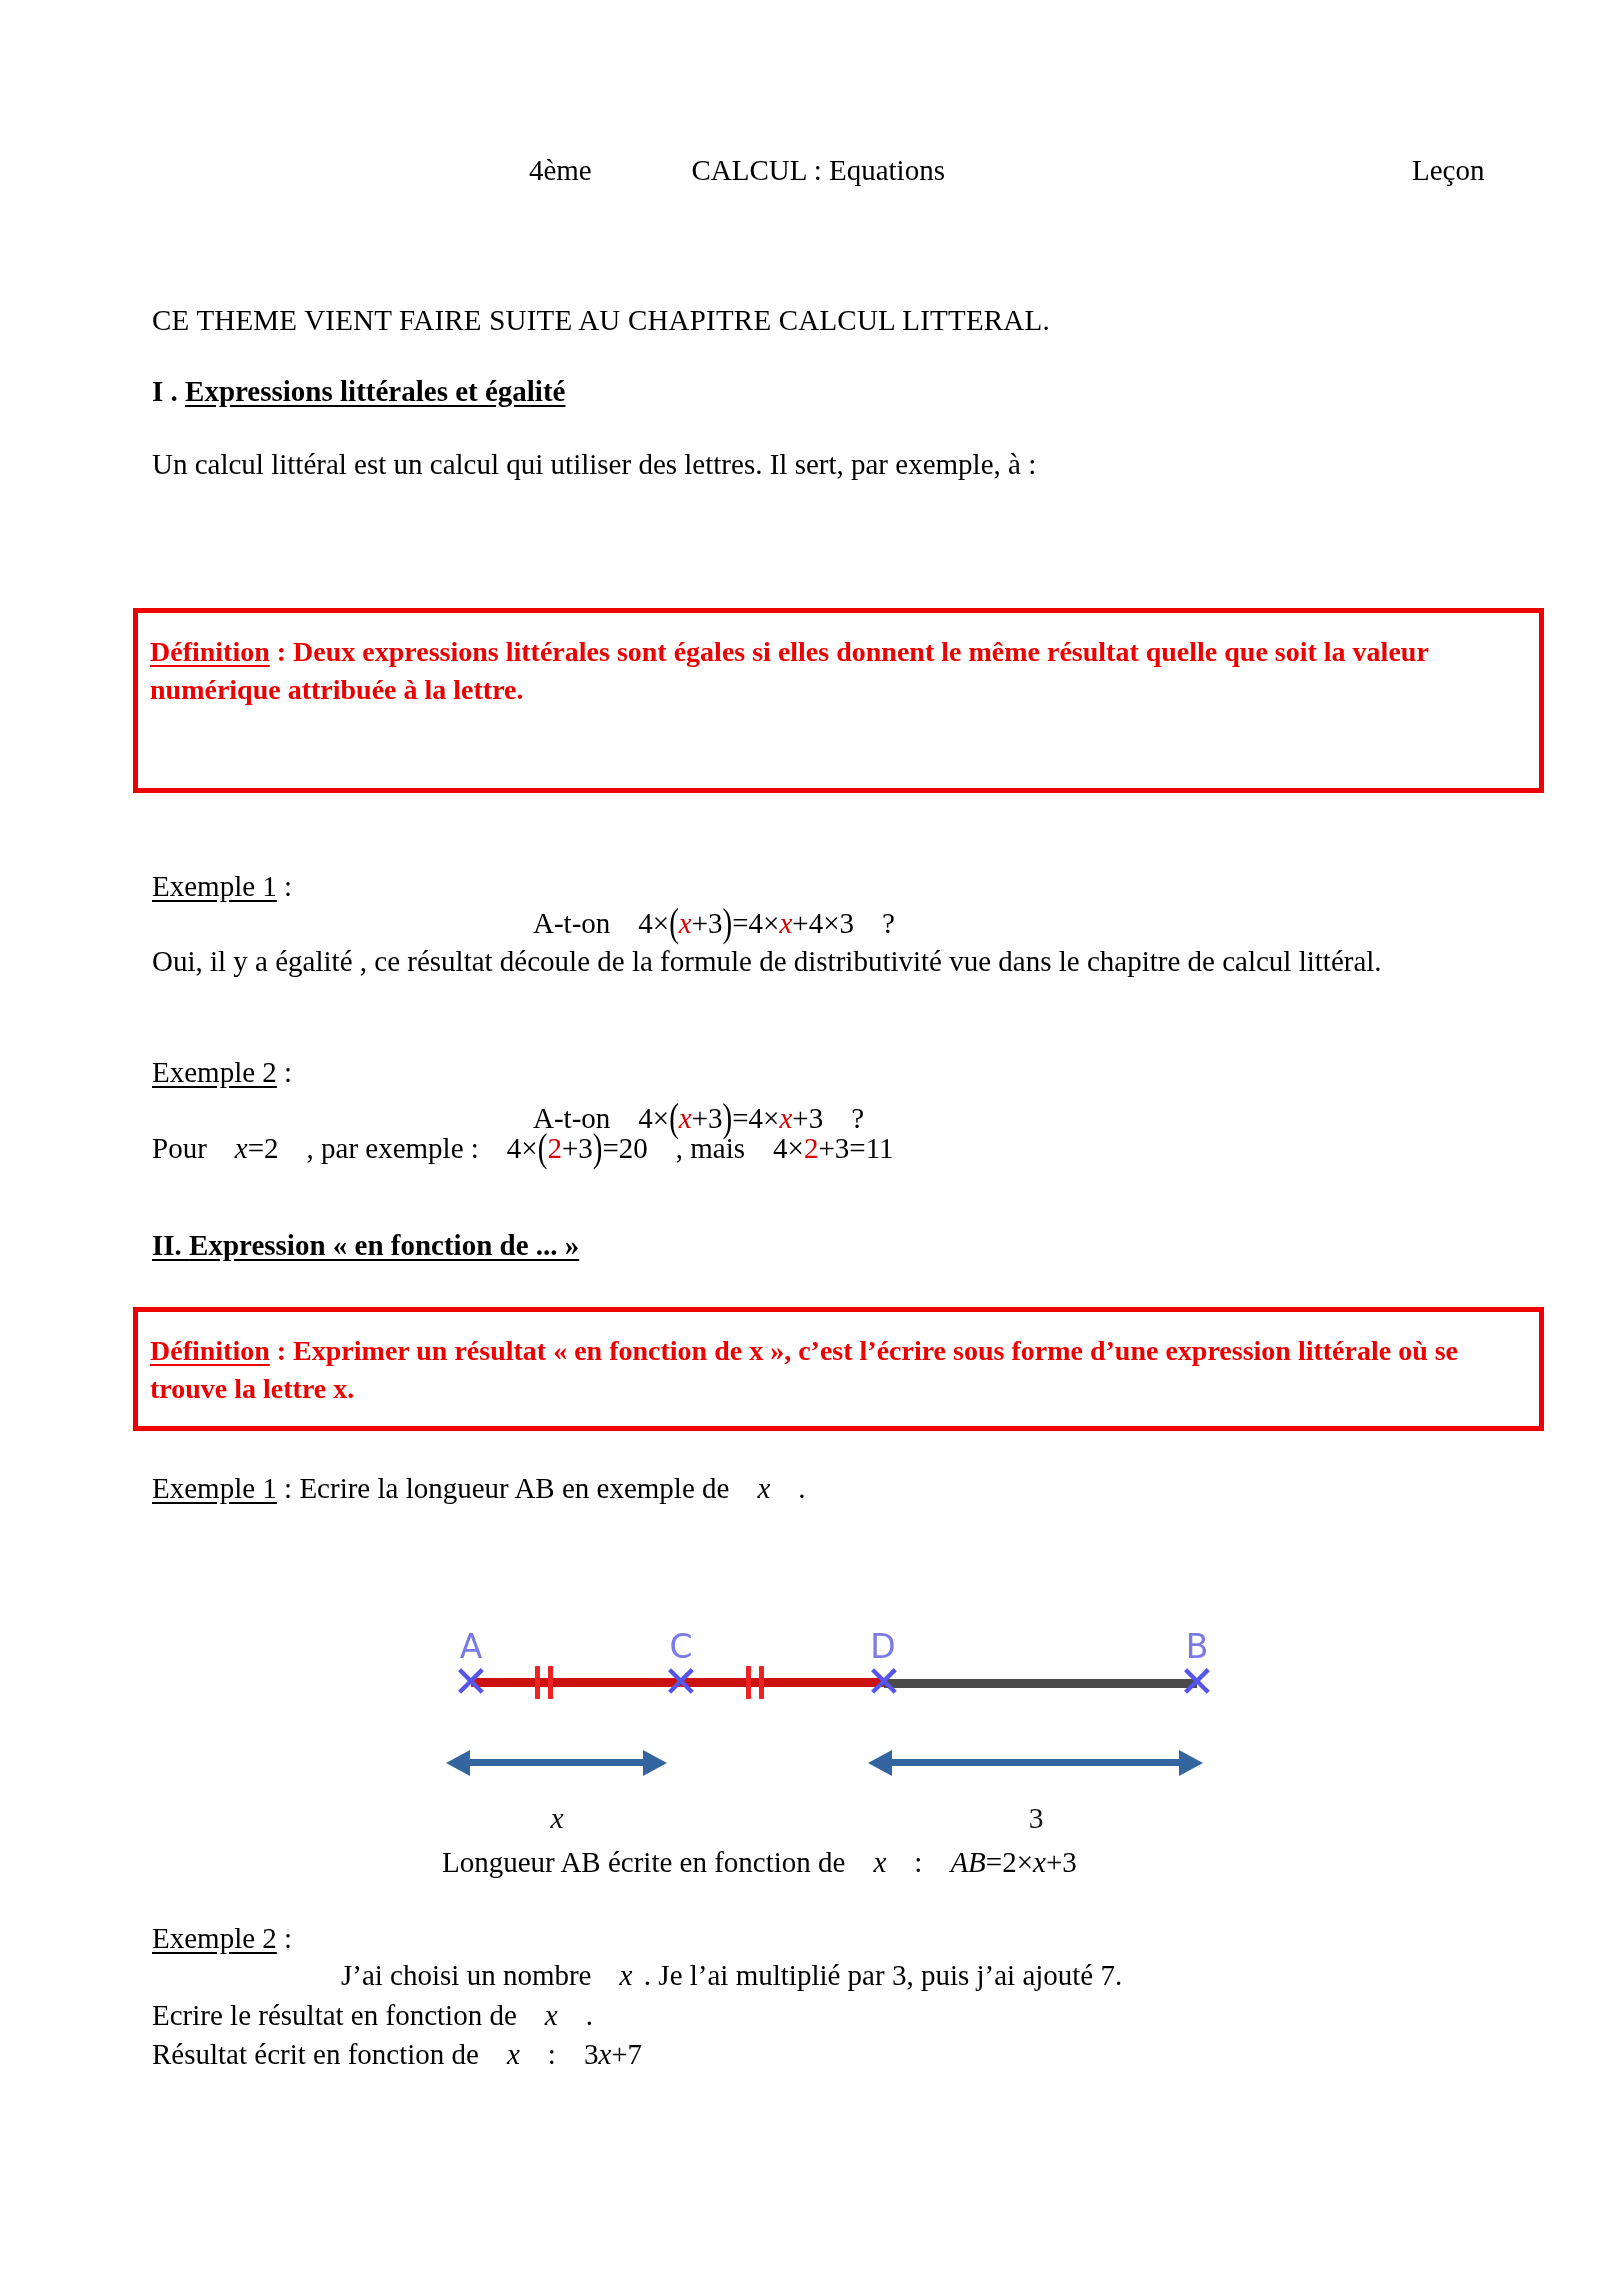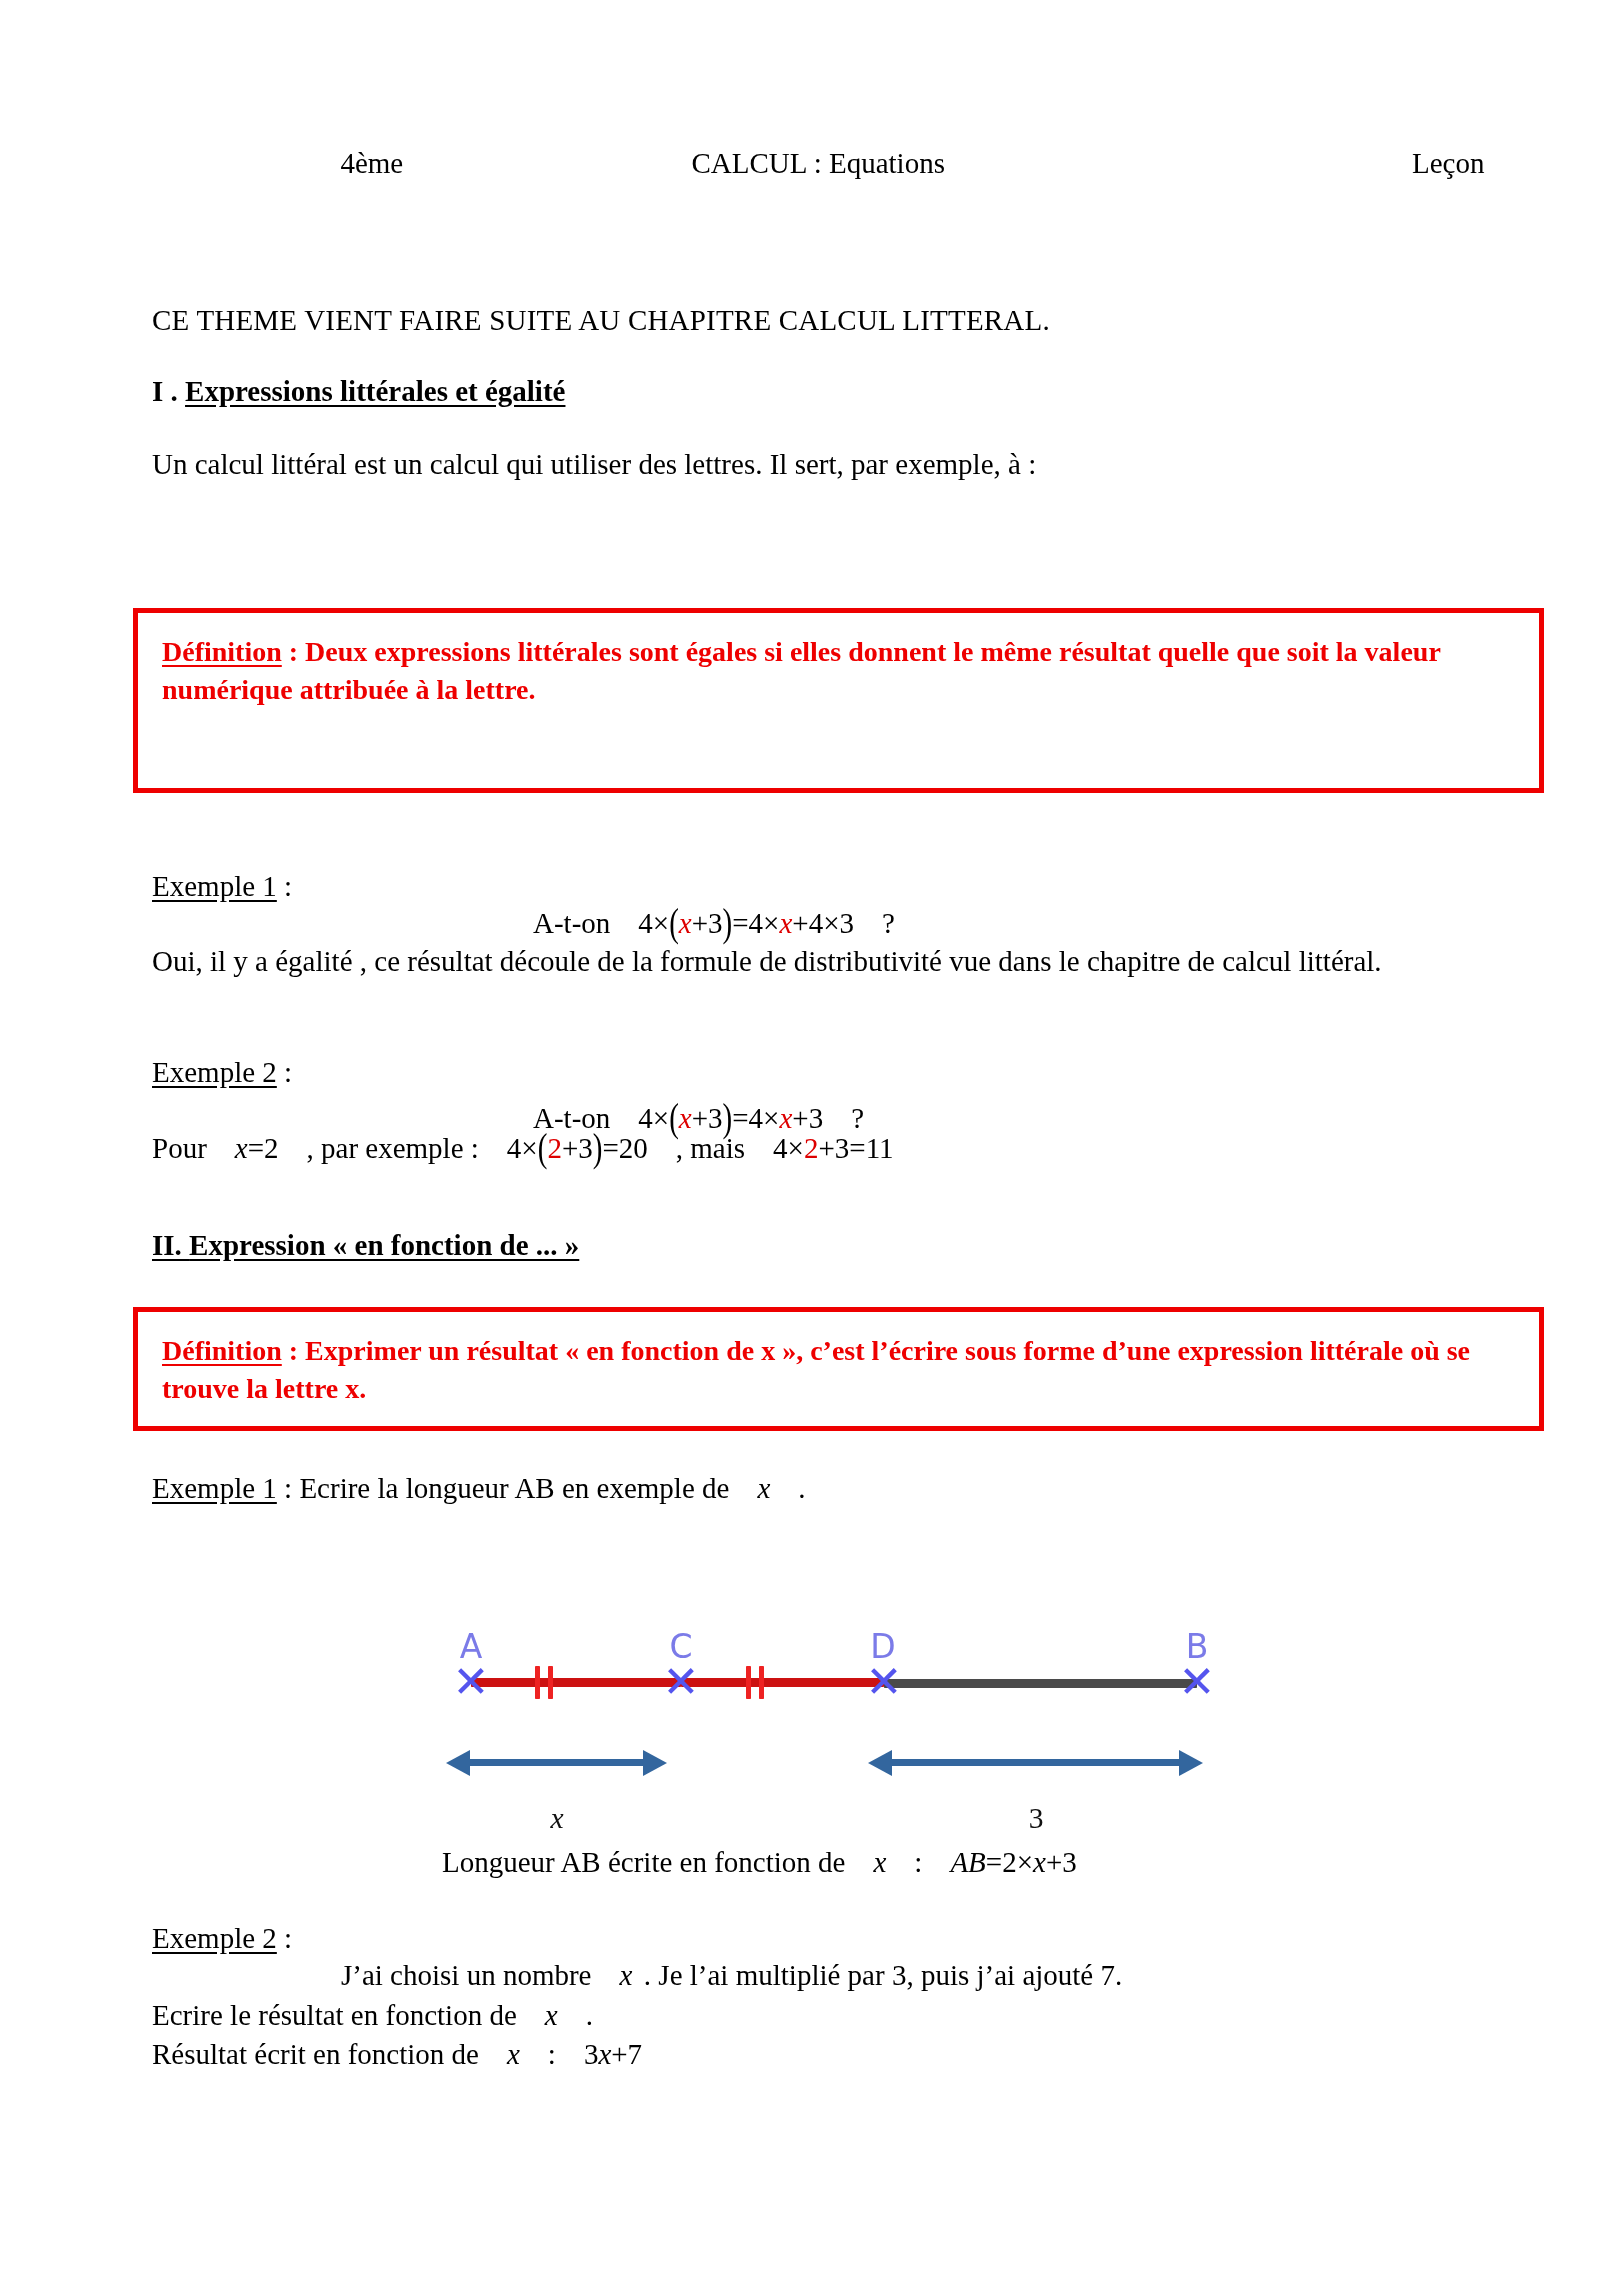--- a/index.html
+++ b/index.html
@@ -28,21 +28,21 @@
   .header {
     position: absolute;
     left: 152px;
     top: 149px;
     width: 1339px;
     display: flex;
     align-items: baseline;
     font-size: 29px;
     line-height: 1;
   }
-  .header .h-left   { width: 33%; text-align: center; }
+  .header .h-left   { width: 33%; text-align: right; margin-top: 7px; }
   .header .h-center { width: 34%; text-align: center; }
   .header .h-right  { width: 33%; text-align: right; padding-right: 6.6px; }
 
   
   .para {
     position: absolute;
     font-size: 29px;
     line-height: 39px;
     color: #000;
   }
@@ -105,21 +105,21 @@
     left: 133px;
     box-sizing: border-box;
     border: 5.7px solid #ee0000;
     background: #ffffff;
   }
   #defbox1 { top: 608px;  width: 1411px; height: 185px; }
   #defbox2 { top: 1307px; width: 1411px; height: 124px; }
 
   .defbox .deftext {
     position: absolute;
-    left: 24px;
+    left: 12px;
     top: 19.7px;
     right: 16.4px;
     font-size: 28px;
     line-height: 38px;
     font-weight: bold;
     color: #ee0000;
   }
   .defbox .dterm {
     text-decoration: underline;
     text-underline-offset: 4.1px;

